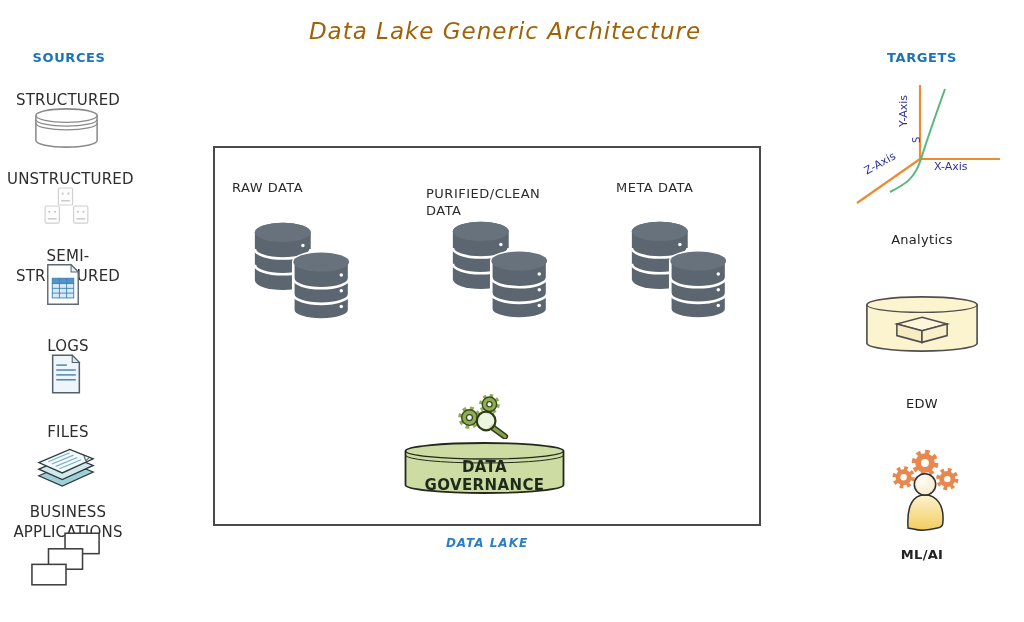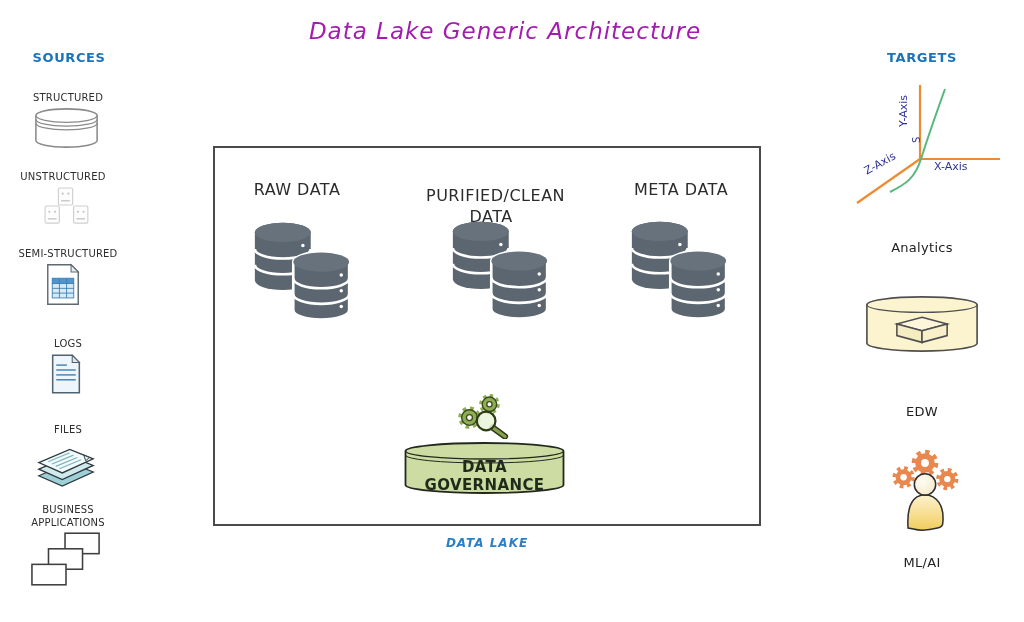--- a/index.html
+++ b/index.html
@@ -3,33 +3,33 @@
 <meta charset="utf-8">
 <style>
   html,body{margin:0;padding:0;}
   body{
     width:1024px;height:622px;position:relative;background:#ffffff;
     font-family:"DejaVu Sans","Liberation Sans",sans-serif;overflow:hidden;
   }
   .abs{position:absolute;}
   .title{
     left:0;top:18px;width:1010px;text-align:center;
-    font-size:23px;font-style:italic;color:#a21caf;letter-spacing:1px;
+    font-size:23px;font-style:italic;color:#a16207;letter-spacing:1px;
   }
   .col-heading{
     font-size:13px;font-weight:bold;color:#1b73b9;letter-spacing:0.6px;text-align:center;
   }
   .cap-label{
-    font-size:10px;color:#2d2d2d;text-align:center;letter-spacing:0.2px;line-height:1.3;
+    font-size:15px;color:#2d2d2d;text-align:center;letter-spacing:0.2px;line-height:1.3;
   }
   .store-label{
-    font-size:16px;color:#2b2b2b;text-align:center;letter-spacing:0.5px;line-height:1.3;
+    font-size:13px;color:#2b2b2b;text-align:left;letter-spacing:0.5px;line-height:1.3;
   }
   .target-label{
-    font-size:13px;color:#222222;text-align:center;letter-spacing:0.3px;margin-top:8px;
+    font-size:13px;color:#222222;text-align:center;letter-spacing:0.3px;
   }
   .lake-box{
     left:213px;top:146px;width:548px;height:380px;
     border:2px solid #4a4a4a;background:#ffffff;box-sizing:border-box;
   }
   .lake-label{
     left:213px;top:536px;width:548px;text-align:center;
     font-size:12px;font-weight:bold;font-style:italic;color:#2b7fc4;letter-spacing:1px;
   }
   .gov-text{
@@ -269,13 +269,13 @@
   </g>
   <g>
     <circle cx="71" cy="38" r="9.5" fill="none" stroke="#e8884e" stroke-width="6" stroke-dasharray="3.7 3.8"></circle>
     <circle cx="71" cy="38" r="9" fill="#e8884e"></circle>
     <circle cx="71" cy="38" r="3.6" fill="#ffffff"></circle>
   </g>
   <path d="M27 93 Q25 66 37 58 Q46 53 55 58 Q68 66 66 87 Q66 92 60 93 Q44 97 33 94 Z" fill="url(#bodyGrad)" stroke="#2f2f2f" stroke-width="1.7"></path>
   <circle cx="46" cy="44" r="12" fill="url(#headGrad)" stroke="#2f2f2f" stroke-width="1.7"></circle>
 </svg>
 
-<div class="abs target-label" style="left:842px;top:547px;width:160px;">ML/AI</div>
+<div class="abs target-label" style="left:842px;top:547px;width:160px;font-weight:bold;">ML/AI</div>
 
 </body></html>

